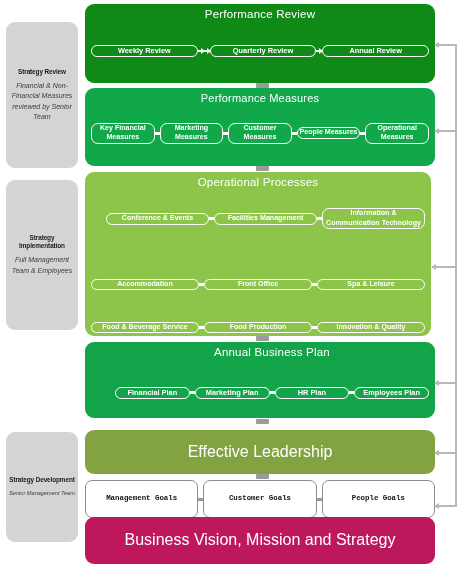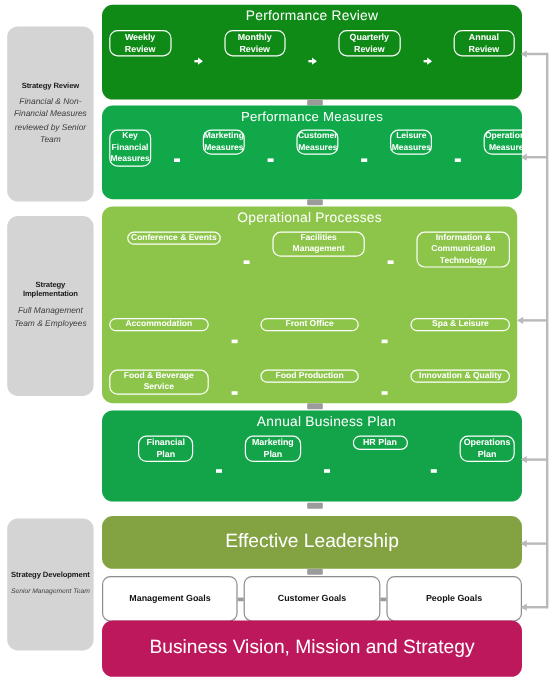--- a/index.html
+++ b/index.html
@@ -70,24 +70,23 @@
     line-height: 1.2;
     padding-top: 4px;
   }
   .band-title.small {
     font-size: 11px;
   }
 
   
   .node-row {
     display: flex;
-    align-items: flex-start;
+    align-items: center;
     justify-content: space-between;
     padding: 0 6px;
-    gap: 19px;
   }
   .node {
     border: 1.6px solid #ffffff;
     border-radius: 7px;
     box-sizing: border-box;
     display: flex;
     align-items: center;
     justify-content: center;
     text-align: center;
     color: #ffffff;
@@ -163,20 +162,21 @@
     background: #ffffff;
     display: flex;
     align-items: center;
     justify-content: center;
     text-align: center;
     color: #111111;
     font-weight: bold;
     font-size: 7.4px;
     line-height: 1.35;
     box-sizing: border-box;
+    font-family: Liberation Mono, monospace;
   }
   .goal-conn {
     flex: 0 0 5px;
     align-self: center;
     height: 3px;
     background: #9a9a9a;
   }
 
   
   .tab {
@@ -231,40 +231,39 @@
   <div class="side-panel" id="side-3" style="top:432px;height:110px;">
     <div class="side-title">Strategy Development</div>
     <div class="side-sub small">Senior Management Team</div>
   </div>
 
   <div class="band" id="band-review">
     <div class="band-title">Performance Review</div>
     <div class="node-row" style="height:52px;margin-top:3px;">
       <div class="node">Weekly Review</div>
       <div class="conn arrow"></div>
-      <div class="node">Monthly Review</div>
       <div class="conn arrow"></div>
       <div class="node">Quarterly Review</div>
       <div class="conn arrow"></div>
       <div class="node">Annual Review</div>
     </div>
   </div>
 
   <div class="tab" style="top:83px;"></div>
 
   <div class="band" id="band-measures">
     <div class="band-title small">Performance Measures</div>
     <div class="node-row" style="height:50px;margin-top:3px;">
       <div class="node tight">Key Financial Measures</div>
       <div class="conn plain"></div>
       <div class="node tight">Marketing Measures</div>
       <div class="conn plain"></div>
       <div class="node tight">Customer Measures</div>
       <div class="conn plain"></div>
-      <div class="node tight">Leisure Measures</div>
+      <div class="node tight">People Measures</div>
       <div class="conn plain"></div>
       <div class="node tight">Operational Measures</div>
     </div>
   </div>
 
   <div class="tab" style="top:166px;"></div>
 
   <div class="band" id="band-processes">
     <div class="band-title">Operational Processes</div>
     <div class="node-row" style="height:52px;margin-top:3px;padding-left:21px;">
@@ -294,21 +293,21 @@
 
   <div class="band" id="band-plan">
     <div class="band-title">Annual Business Plan</div>
     <div class="node-row" style="height:60px;margin-top:3px;">
       <div class="node">Financial Plan</div>
       <div class="conn plain"></div>
       <div class="node">Marketing Plan</div>
       <div class="conn plain"></div>
       <div class="node">HR Plan</div>
       <div class="conn plain"></div>
-      <div class="node">Operations Plan</div>
+      <div class="node">Employees Plan</div>
     </div>
   </div>
 
   <div class="tab" style="top:419px;"></div>
 
   <div class="band" id="band-leadership">
     <div class="band-center">Effective Leadership</div>
   </div>
 
   <div class="tab" style="top:474px;"></div>

